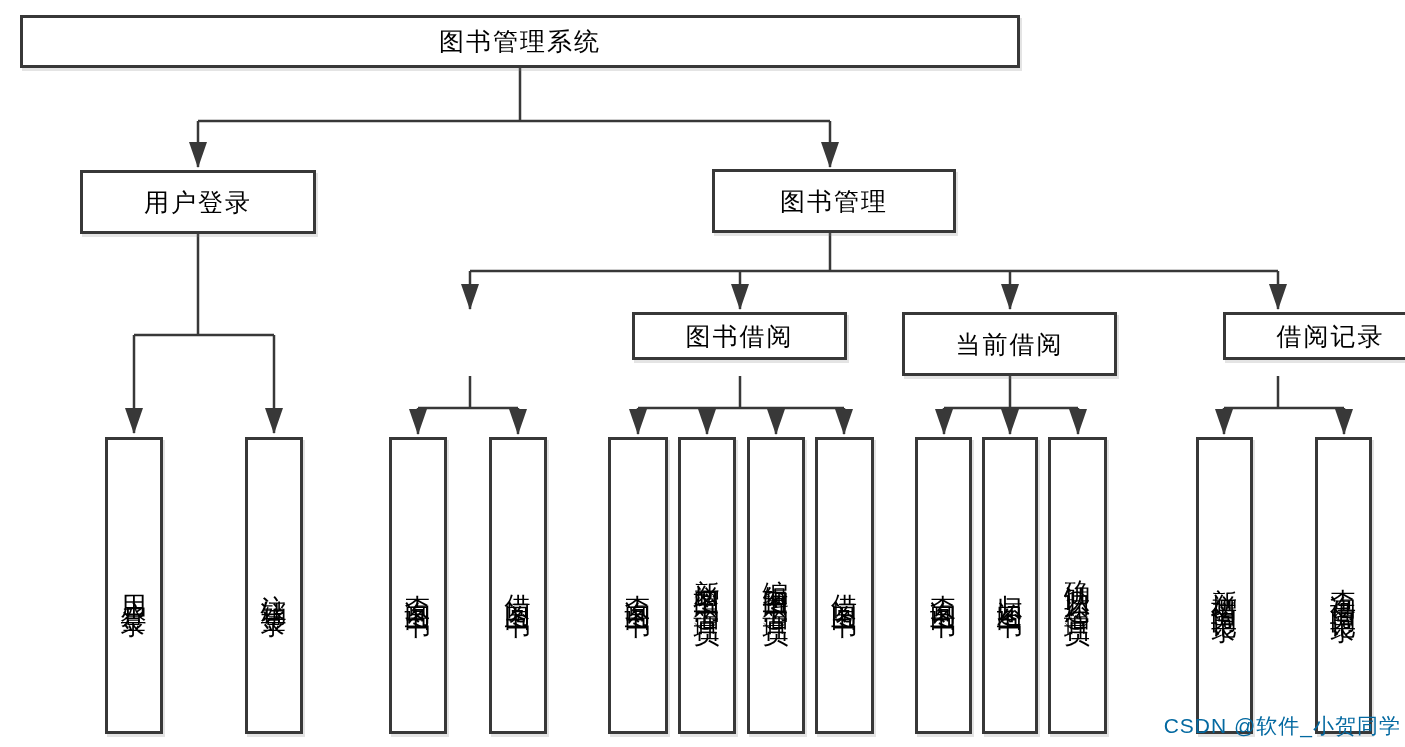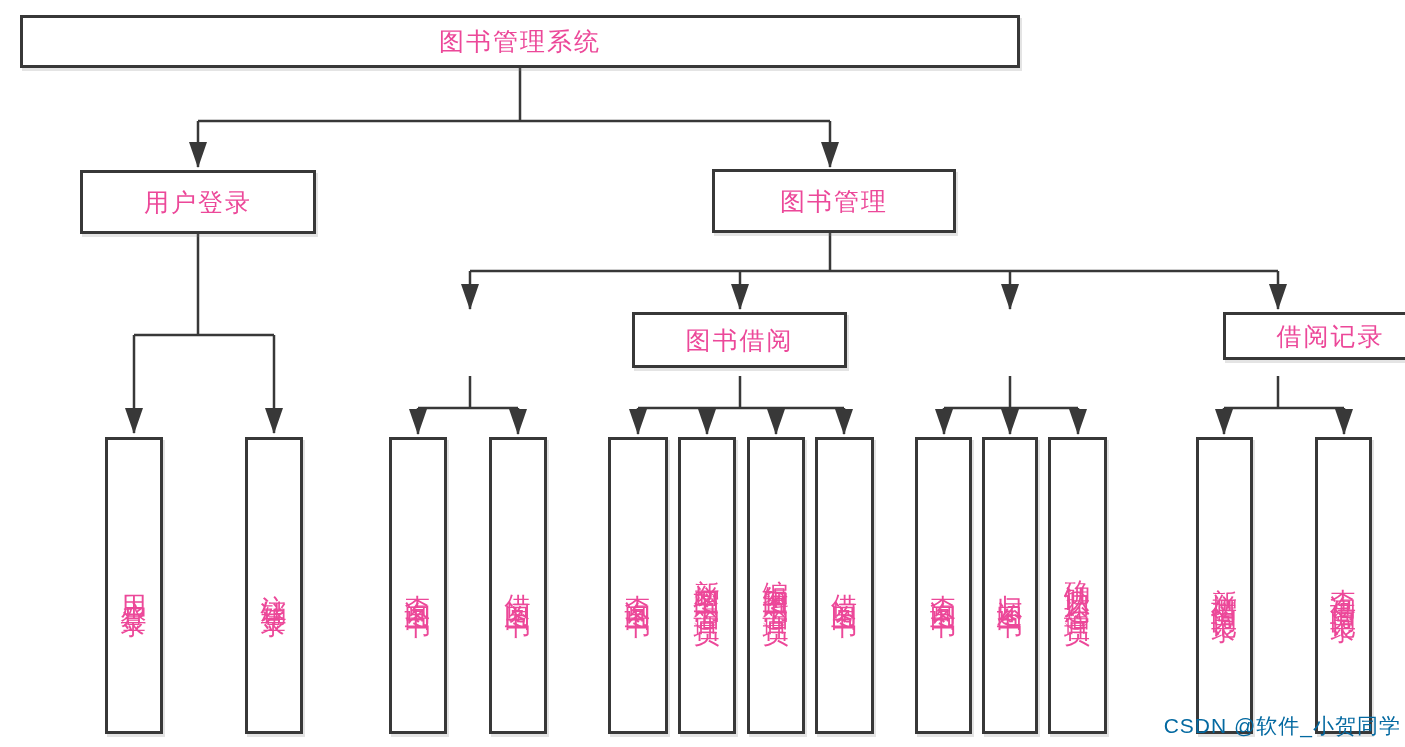--- a/index.html
+++ b/index.html
@@ -9,21 +9,21 @@
     background:#ffffff;
     font-family:"Liberation Sans","DejaVu Sans",sans-serif;
     overflow:hidden;
   }
   #wires { position:absolute; left:0; top:0; z-index:0; }
   #wires path.wire { stroke:#383838; stroke-width:2.5; fill:none; }
   .node {
     position:absolute; box-sizing:border-box;
     border:3px solid #383838; background:#ffffff;
     display:flex; align-items:center; justify-content:center;
-    color:#ec4899; z-index:1;
+    color:#000000; z-index:1;
     box-shadow:2px 3px 0 rgba(130,130,130,0.22);
   }
   .node.h span { font-size:25px; letter-spacing:2px; white-space:nowrap; }
   .node.v span {
     writing-mode:vertical-rl;
     font-size:26px; letter-spacing:6px; line-height:1;
     white-space:nowrap;
   }
   #watermark {
     position:absolute; right:4px; top:712px; z-index:2;
@@ -80,22 +80,25 @@
     <span>图书管理系统</span>
   </div>
 
   <div class="node h" style="left:80px;top:170px;width:236px;height:64px">
     <span>用户登录</span>
   </div>
   <div class="node h" style="left:712px;top:169px;width:244px;height:64px">
     <span>图书管理</span>
   </div>
 
-  <div class="node h" style="left:632px;top:312px;width:215px;height:56px">
+  <div class="node h" style="left:632px;top:312px;width:215px;height:48px">
     <span>图书借阅</span>
+  </div>
+  <div class="node h" style="left:902px;top:312px;width:215px;height:64px">
+    <span>当前借阅</span>
   </div>
   <div class="node h" style="left:1223px;top:312px;width:215px;height:48px">
     <span>借阅记录</span>
   </div>
 
   <div class="node v" style="left:105px;top:437px;width:58px;height:297px">
     <span>用户登录</span>
   </div>
   <div class="node v" style="left:245px;top:437px;width:58px;height:297px">
     <span>注销登录</span>

